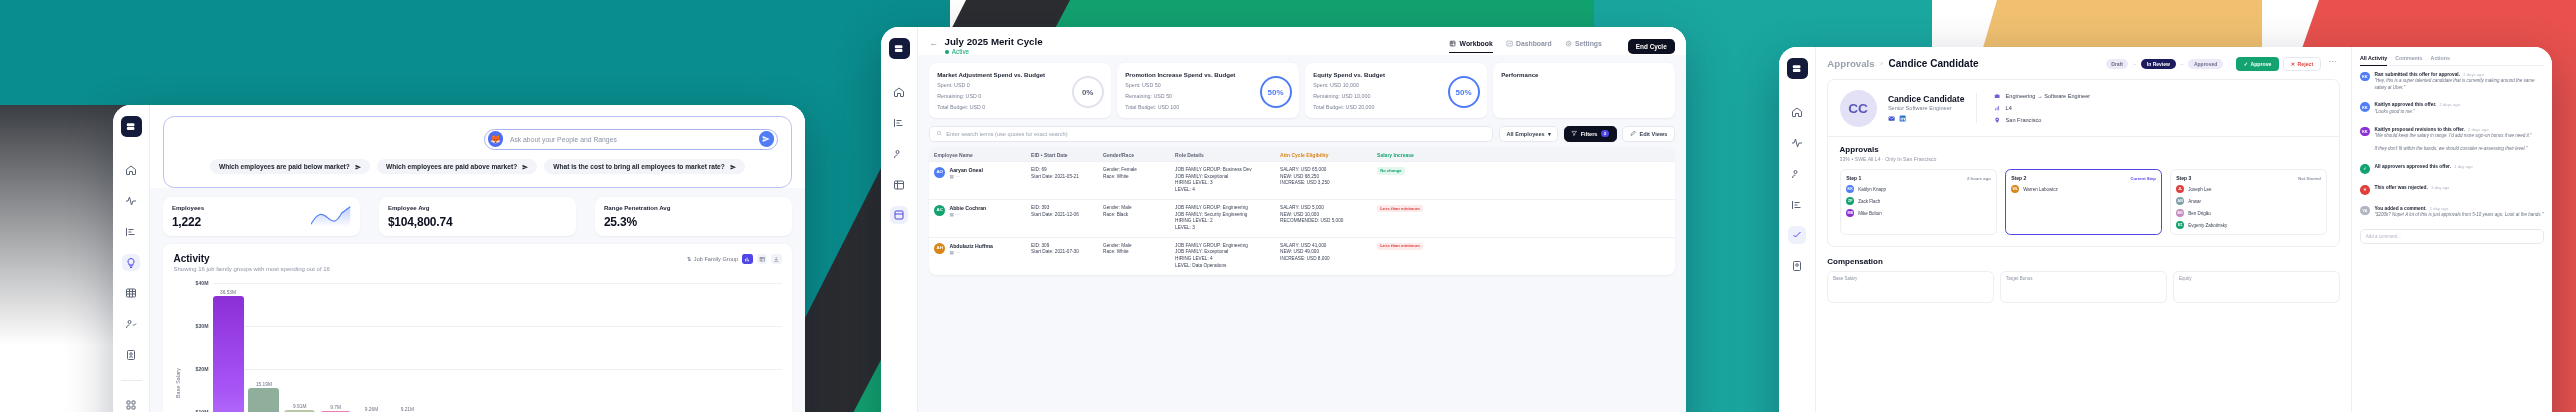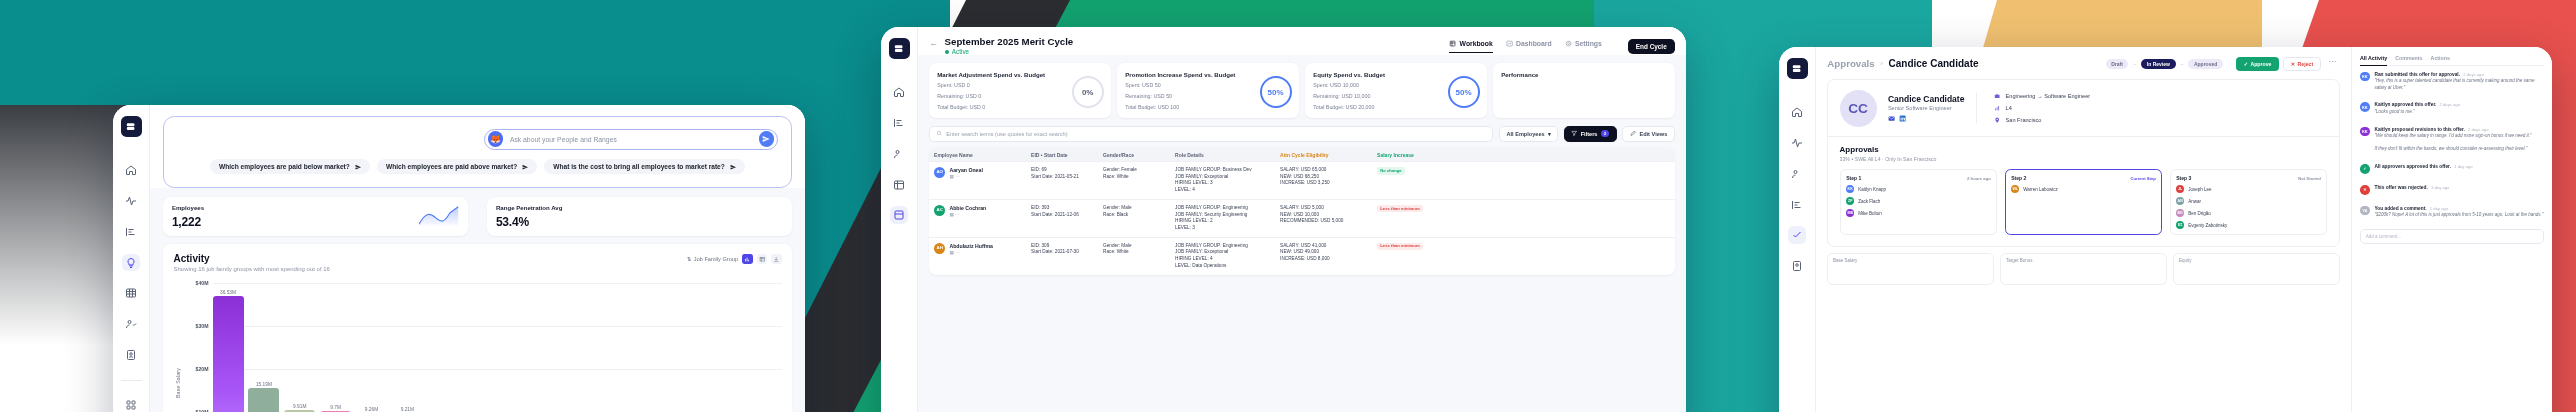--- a/index.html
+++ b/index.html
@@ -329,22 +329,26 @@
                   <linearGradient id="sg" x1="0" y1="0" x2="0" y2="1">
                     <stop offset="0" stop-color="#6f8ff8" stop-opacity=".45"></stop>
                     <stop offset="1" stop-color="#6f8ff8" stop-opacity="0"></stop>
                   </linearGradient>
                 </defs>
               <path d="M0 26 C10 8, 16 10, 24 17 C32 24, 36 24, 44 10 L56 1 L56 30 L0 30 Z" fill="url(#sg)"></path>
               <path d="M0 26 C10 8, 16 10, 24 17 C32 24, 36 24, 44 10 L56 1" fill="none" stroke="#4f7cf7" stroke-width="1.6"></path>
             </svg>
           </div>
           <div class="card">
+            <div class="card-lbl">Employee Avg</div>
+            <div class="card-val">$104,800.74</div>
+          </div>
+          <div class="card">
             <div class="card-lbl">Range Penetration Avg</div>
-            <div class="card-val">53.4%</div>
+            <div class="card-val">25.3%</div>
           </div>
         </div>
 
         <div class="chart-card">
           <div class="chart-title">Activity</div>
           <div class="chart-sub">Showing 16 job family groups with most spending out of 16</div>
           <div class="chart-tools">
             <div class="ct-lbl">
                 <span>⇅</span>
                 <span>Job Family Group</span>
@@ -459,21 +463,21 @@
             <svg viewBox="0 0 24 24" fill="none" stroke="currentColor" stroke-width="2">
               <rect x="4" y="4" width="16" height="16" rx="2"></rect>
               <path d="M4 10h16"></path>
             </svg>
           </div>
       </div>
       <div class="content" style="background:#f7f8fb">
         <div class="p2-head">
           <div class="p2-back">←</div>
           <div>
-            <div class="p2-title">September 2025 Merit Cycle</div>
+            <div class="p2-title">July 2025 Merit Cycle</div>
             <div class="p2-status">
                 <span class="dot-g"></span>
                 <span>Active</span>
               </div>
           </div>
           <div class="p2-tabs">
             <div class="p2-tab active">
                 <svg viewBox="0 0 24 24" fill="none" stroke="currentColor" stroke-width="2">
                   <rect x="4" y="4" width="16" height="16" rx="2"></rect>
                   <path d="M4 10h16M10 4v16"></path>
@@ -779,20 +783,21 @@
                     </div>
                     <div class="appr-row">
                       <div class="av" style="background:#12a370">EZ</div>
                       <div class="appr-name">Evgeniy Zabotinsky</div>
                     </div>
                   </div>
                 </div>
             </div>
           </div>
 
+          <div class="comp-h">Compensation</div>
           <div class="comp-grid">
             <div class="comp-box">
                 <div class="comp-lbl">Base Salary</div>
               </div>
             <div class="comp-box">
                 <div class="comp-lbl">Target Bonus</div>
               </div>
             <div class="comp-box">
                 <div class="comp-lbl">Equity</div>
               </div>

